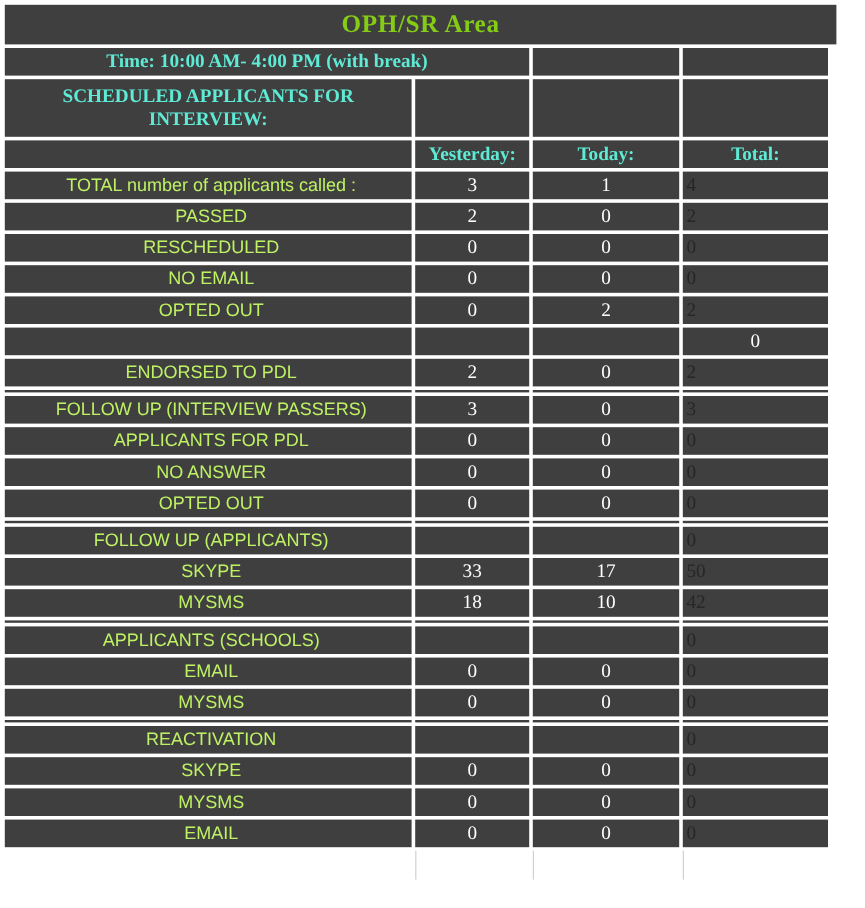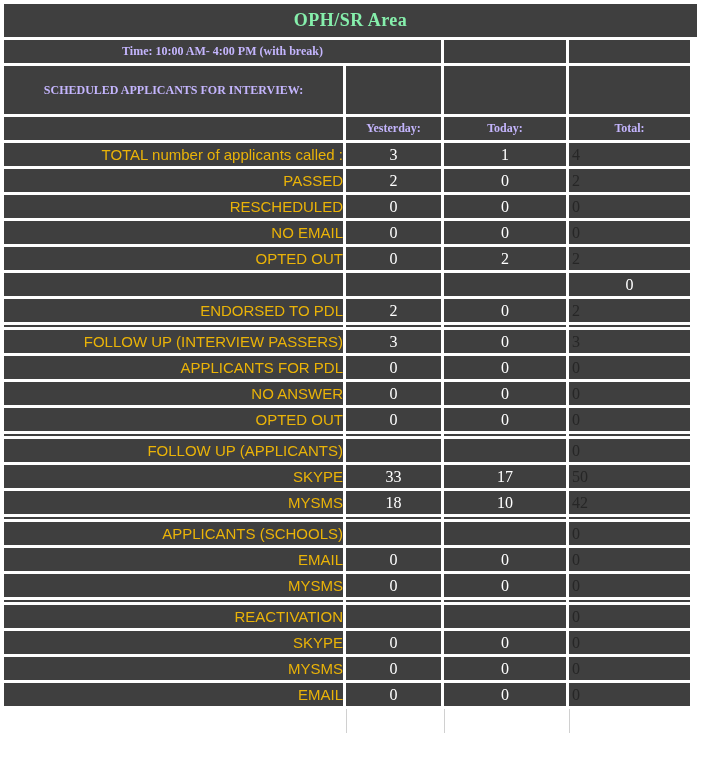--- a/index.html
+++ b/index.html
@@ -16,24 +16,24 @@
     width: 721px;
     height: 757px;
   }
   .title-bar {
     position: absolute;
     left: 4px;
     top: 4px;
     width: 693px;
     height: 33px;
     background: #3f3f3f;
-    color: #86efac;
+    color: #84cc16;
     font-family: "Liberation Serif", serif;
     font-weight: bold;
-    font-size: 18px;
+    font-size: 21px;
     display: flex;
     align-items: center;
     justify-content: center;
     letter-spacing: 0.5px;
   }
   table.grid {
     position: absolute;
     left: 1px;
     top: 37px;
     border-collapse: separate;
@@ -51,34 +51,34 @@
   col.c2 { width: 95px; }
   col.c3 { width: 122px; }
   col.c4 { width: 121px; }
 
   tr.r-time td, tr.r-header td, tr.r-data td { height: 23px; }
   tr.r-sched td { height: 48px; }
 
   .serif-b {
     font-family: "Liberation Serif", serif;
     font-weight: bold;
-    font-size: 12px;
-    color: #c4b5fd;
+    font-size: 16px;
+    color: #5eead4;
     text-align: center;
   }
   td.sched-cell {
     white-space: normal !important;
     line-height: 1.2;
     padding: 0 14px !important;
   }
   td.lbl {
     font-family: "Liberation Sans", sans-serif;
     font-size: 15px;
-    color: #eab308;
-    text-align: right;
+    color: #bef264;
+    text-align: center;
     padding-left: 5px !important;
   }
   td.num {
     font-family: "Liberation Serif", serif;
     font-size: 16px;
     color: #ffffff;
     text-align: center;
   }
   td.tot {
     font-family: "Liberation Serif", serif;

